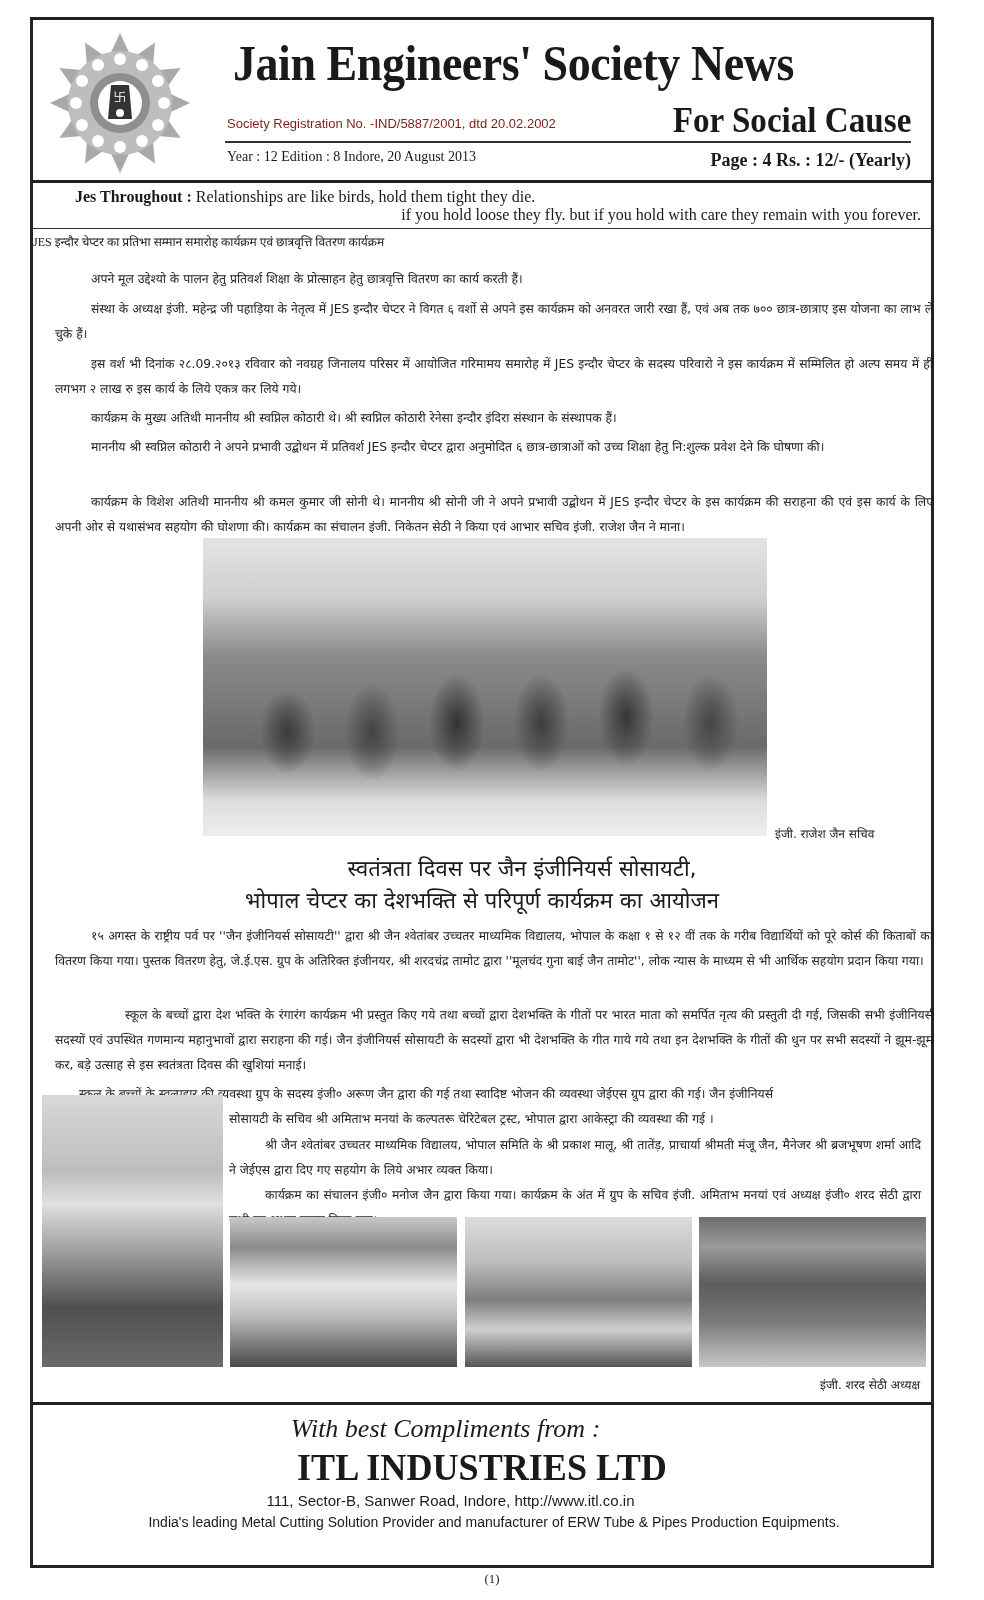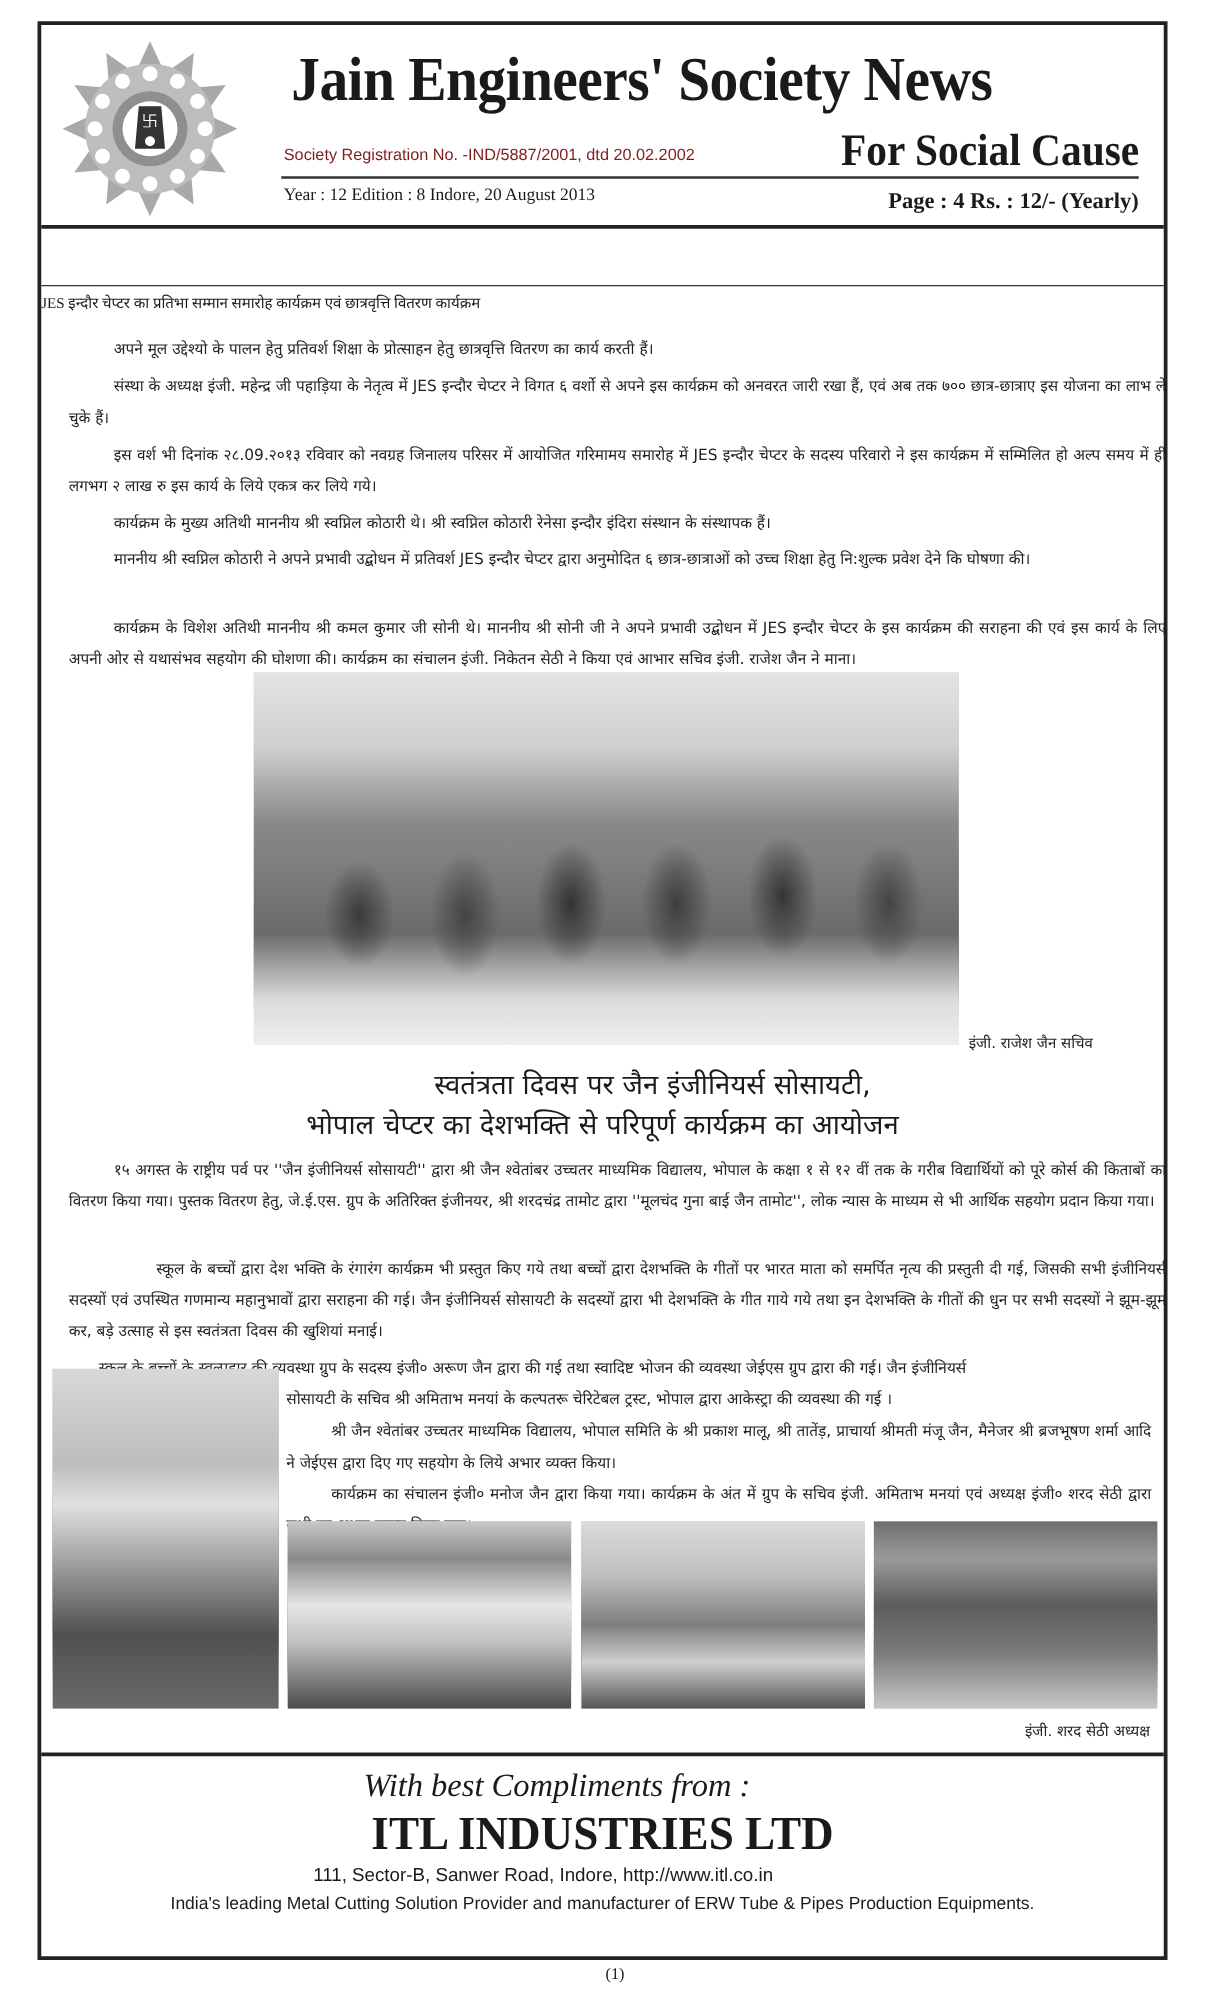--- a/index.html
+++ b/index.html
@@ -65,26 +65,26 @@
   .ad { position: absolute; left: 0; top: 1387px; width: 898px; height: 158px; text-align: center; }
   .ad-compliments {
     position: absolute; left: 0; width: 825px; top: 7px; font-size: 26px; font-style: italic;
     font-family: Liberation Serif, serif;
   }
   .ad-company {
     position: absolute; left: 0; width: 898px; top: 38px; font-size: 38px; font-weight: bold;
     font-family: "Liberation Serif", serif; transform: scaleX(0.95);
   }
   .ad-address {
-    position: absolute; left: 0; width: 803px; top: 85px; font-size: 15px;
+    position: absolute; left: 16px; width: 803px; top: 85px; font-size: 15px;
     font-family: "Liberation Sans", sans-serif;
   }
   .ad-desc {
     position: absolute; left: 0; width: 898px; top: 107px; font-size: 14px;
-    font-family: "Liberation Sans", sans-serif; white-space: nowrap;
+    font-family: "Liberation Sans", sans-serif; white-space: nowrap; padding-left: 12px;
   }
   .page-number {
     position: absolute; left: 0; width: 984px; top: 1571px; text-align: center; font-size: 13px;
     font-family: "Liberation Serif", serif;
   }
 </style>
 </head>
 <body>
 
 <div class="page-frame">
@@ -133,20 +133,27 @@
     <div class="title">Jain Engineers' Society News</div>
     <div class="reg-no">Society Registration No. -IND/5887/2001, dtd 20.02.2002</div>
     <div class="tagline">For Social Cause</div>
     <div class="mast-rule"></div>
     <div class="edition-left">Year : 12 Edition : 8  Indore, 20 August 2013</div>
     <div class="edition-right">Page : 4   Rs. : 12/- (Yearly)</div>
   </div>
 
   <div class="hrule-thick" style="top:160px;"></div>
 
+  <div class="quote-band">
+    <div class="quote-l1">
+      <span class="quote-label">Jes Throughout :</span>
+      <span>Relationships are like birds, hold them tight they die.</span>
+    </div>
+    <div class="quote-l2">if you hold loose they fly. but if you hold with care they remain with you forever.</div>
+  </div>
 
   <div class="hrule-thin" style="top:208px;"></div>
 
   <div class="article1-headline">JES इन्दौर चेप्टर का प्रतिभा सम्मान समारोह कार्यक्रम एवं छात्रवृत्ति वितरण कार्यक्रम</div>
 
   <p class="para" style="top:247px; margin:0;">अपने मूल उद्देश्यो के पालन हेतु प्रतिवर्श शिक्षा के प्रोत्साहन हेतु छात्रवृत्ति वितरण का कार्य करती हैं।</p>
   <p class="para" style="top:277px; margin:0;">संस्था के अध्यक्ष इंजी. महेन्द्र जी पहाड़िया के नेतृत्व में JES इन्दौर चेप्टर ने विगत ६ वर्शो से अपने इस कार्यक्रम को अनवरत जारी रखा हैं, एवं अब तक ७०० छात्र-छात्राए इस योजना का लाभ ले चुके हैं।</p>
   <p class="para" style="top:332px; margin:0;">इस वर्श भी दिनांक २८.09.२०१३ रविवार को नवग्रह जिनालय परिसर में आयोजित गरिमामय समारोह में JES इन्दौर चेप्टर के सदस्य परिवारो ने इस कार्यक्रम में सम्मिलित हो अल्प समय में ही लगभग २ लाख रु इस कार्य के लिये एकत्र कर लिये गये।</p>
   <p class="para" style="top:386px; margin:0;">कार्यक्रम के मुख्य अतिथी माननीय श्री स्वप्निल कोठारी थे। श्री स्वप्निल कोठारी रेनेसा इन्दौर इंदिरा संस्थान के संस्थापक हैं।</p>
   <p class="para" style="top:415px; margin:0;">माननीय श्री स्वप्निल कोठारी ने अपने प्रभावी उद्बोधन में प्रतिवर्श JES इन्दौर चेप्टर द्वारा अनुमोदित ६ छात्र-छात्राओं को उच्च शिक्षा हेतु नि:शुल्क प्रवेश देने कि घोषणा की।</p>

